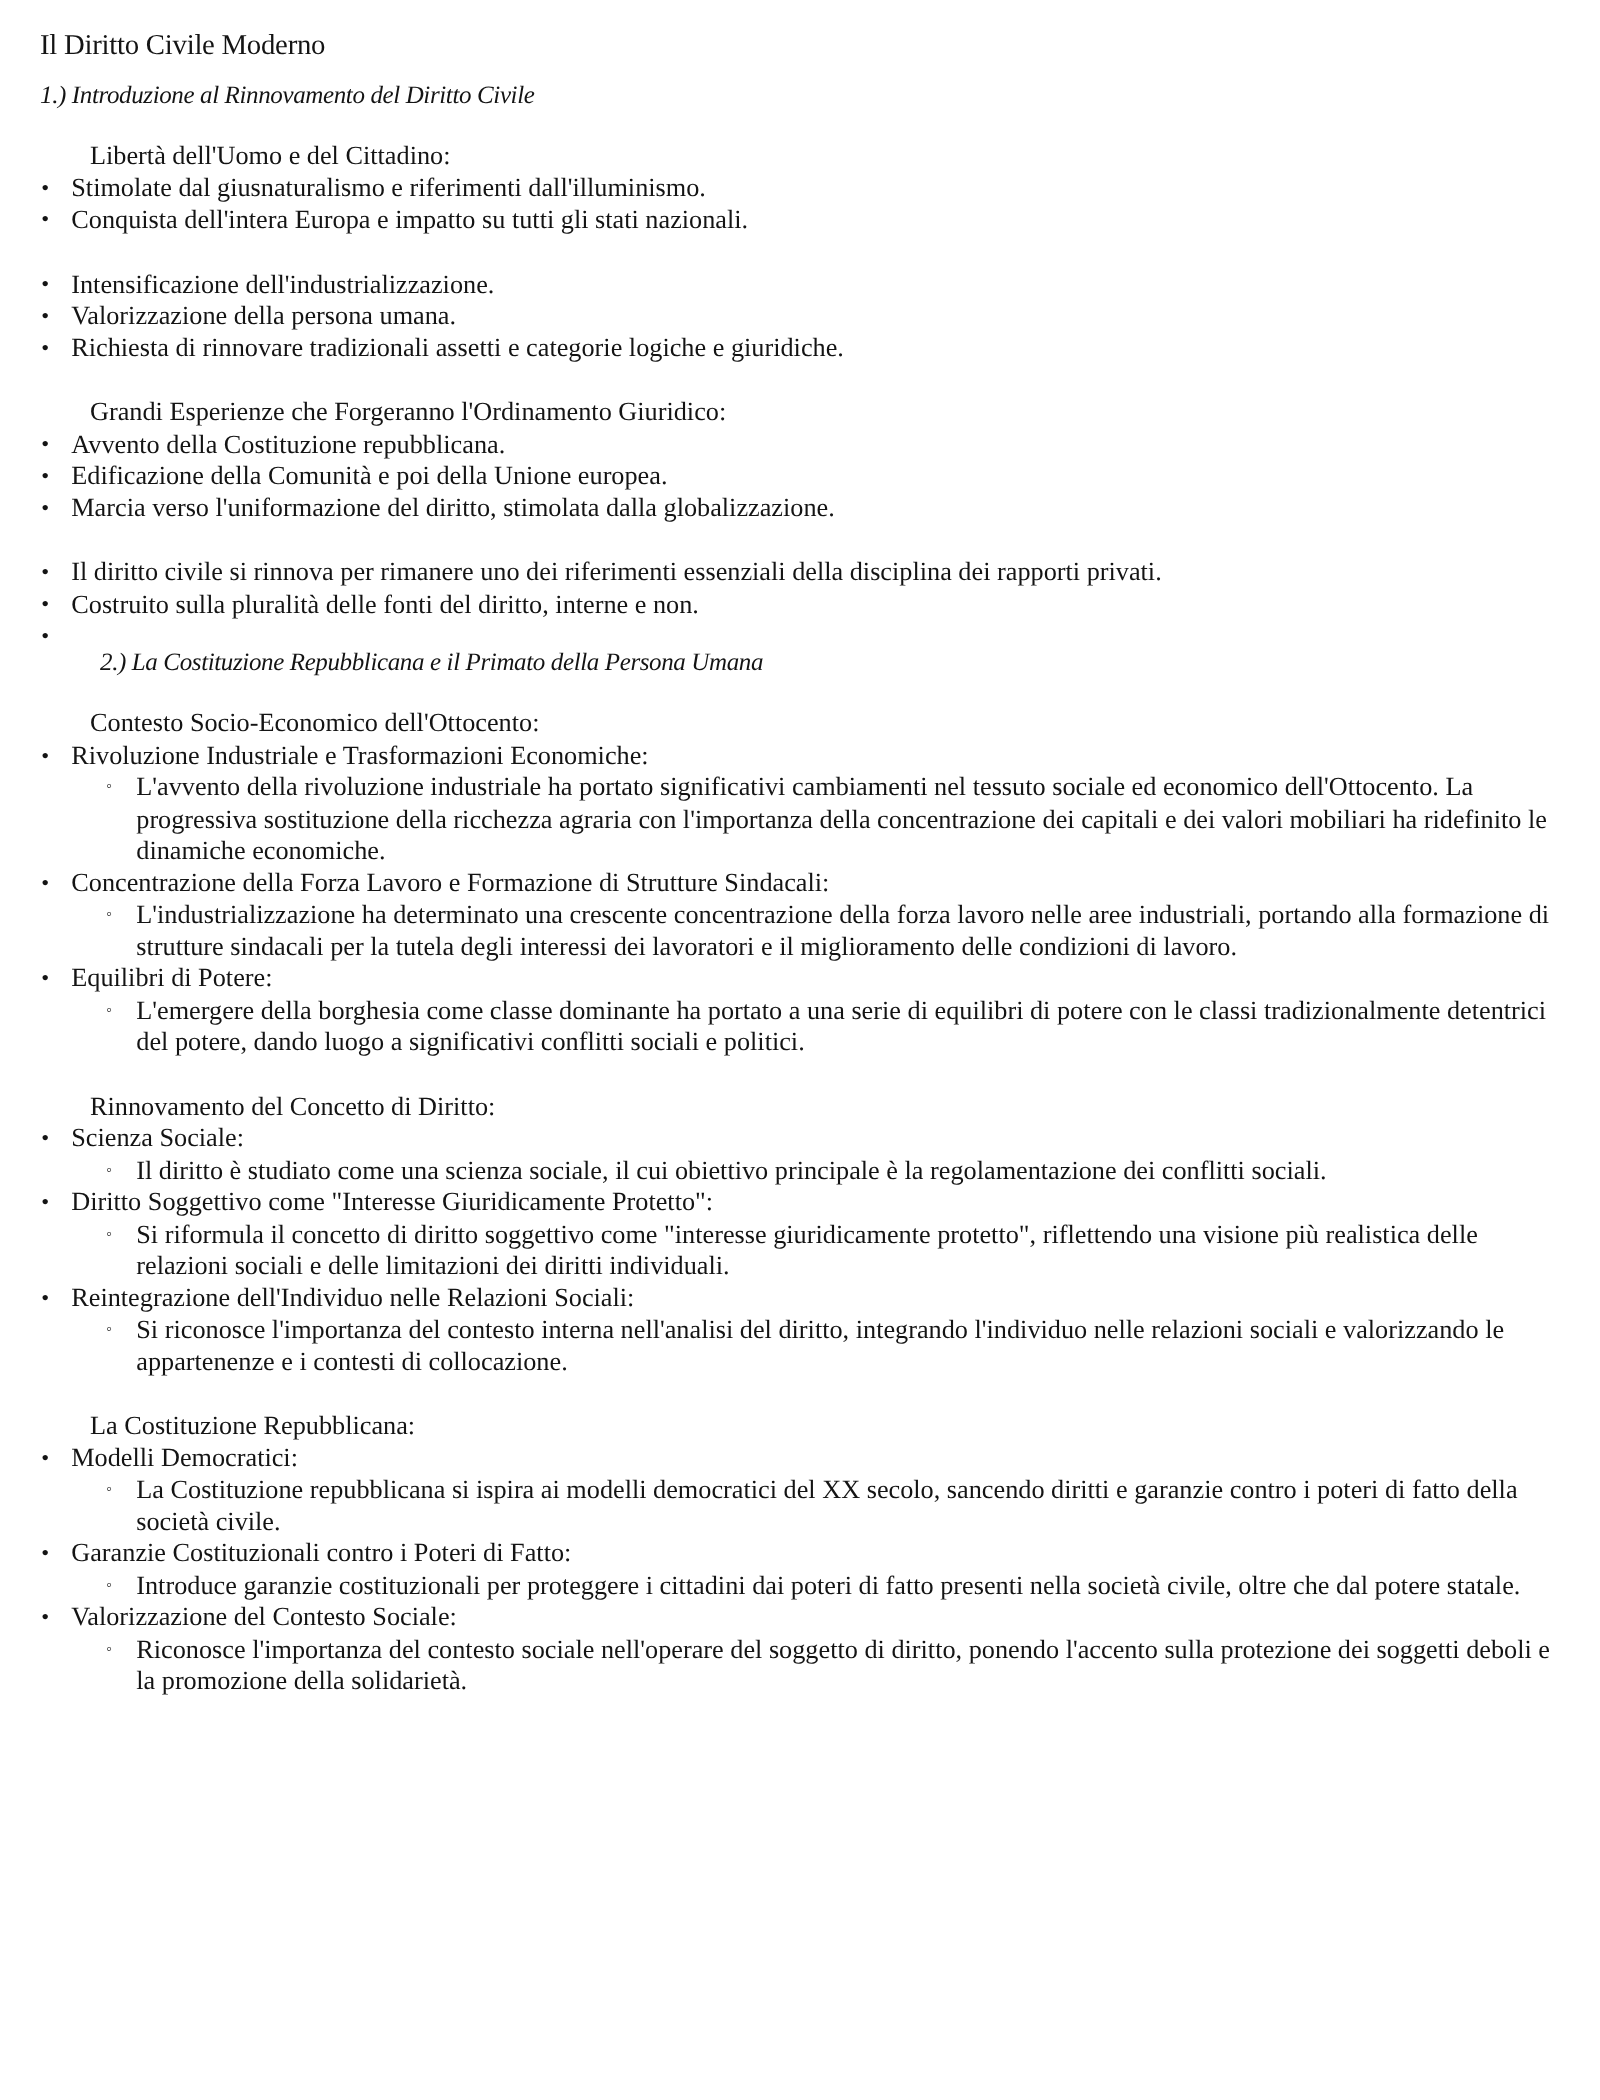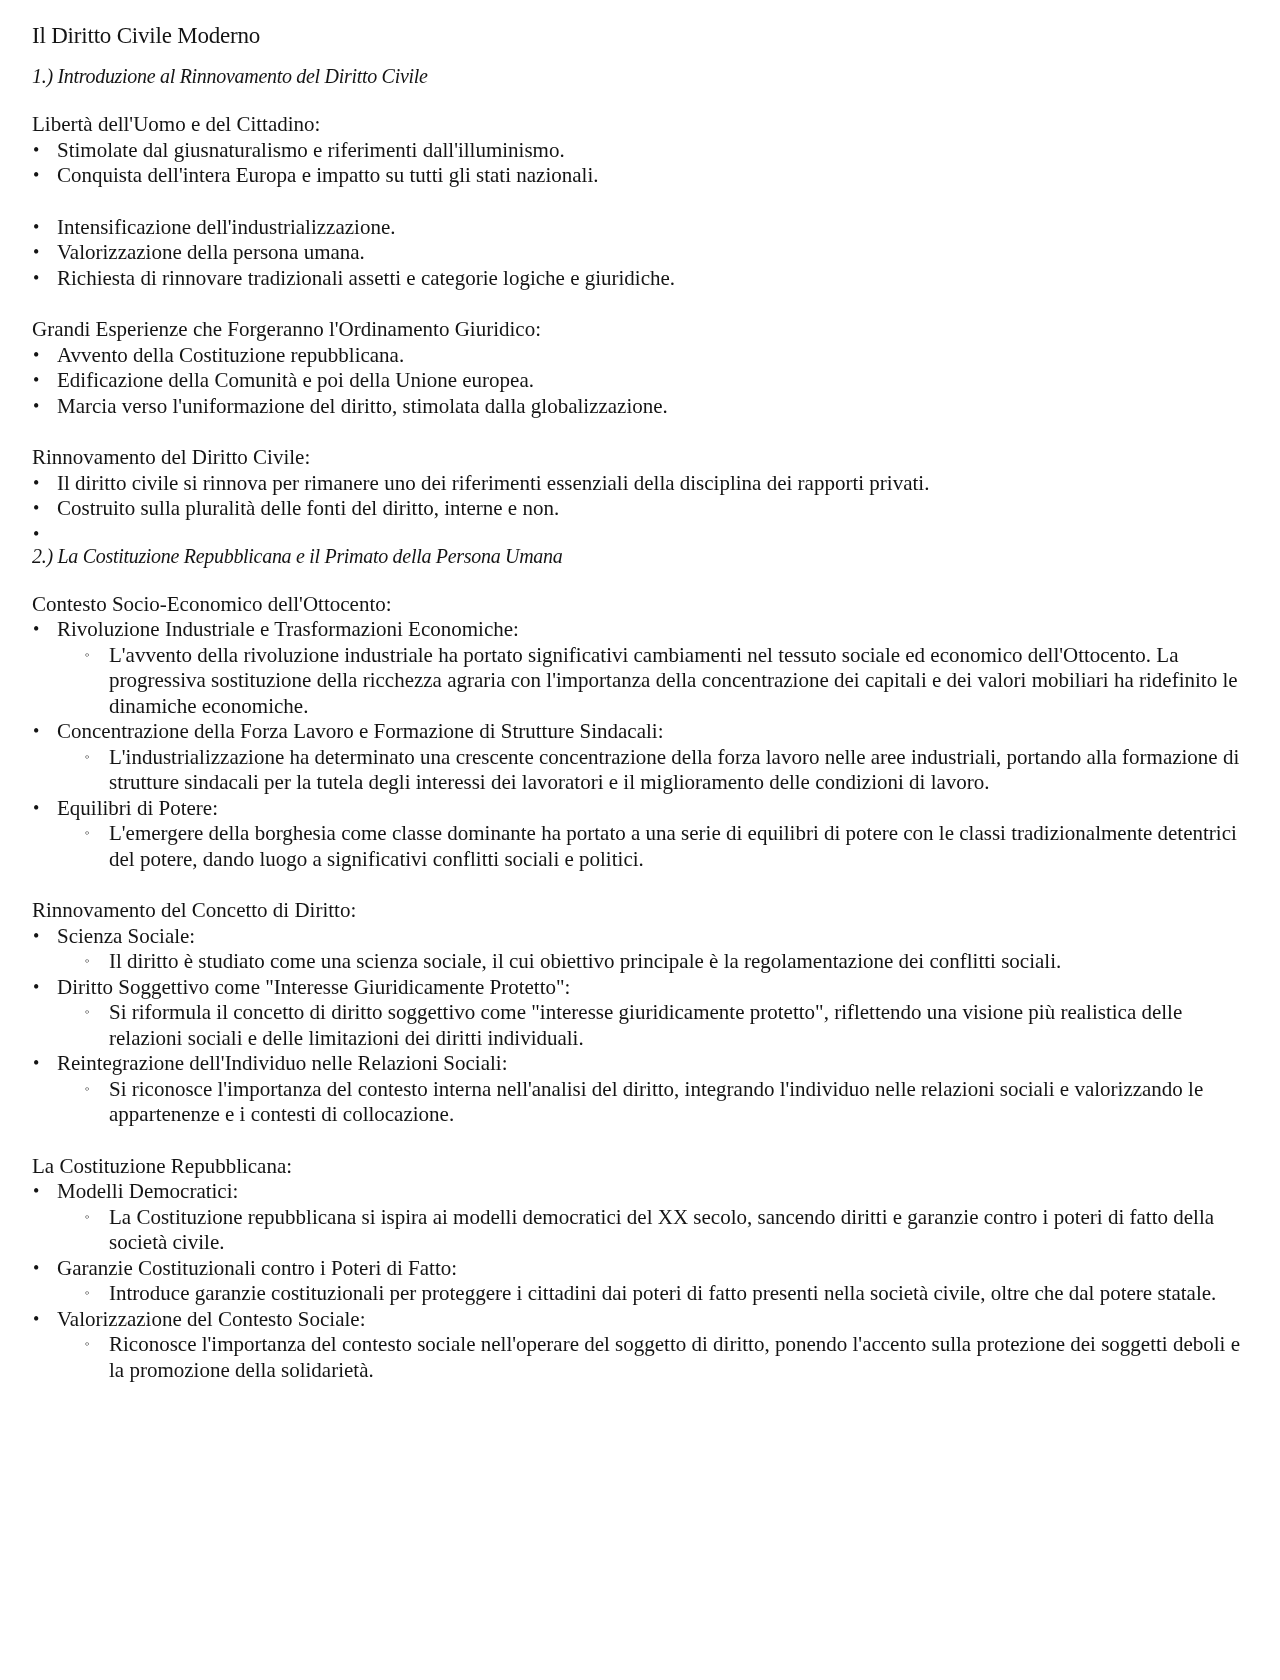--- a/index.html
+++ b/index.html
@@ -5,21 +5,21 @@
   html, body { margin: 0; padding: 0; background: #ffffff; }
   body {
     width: 1280px; height: 1680px; overflow: hidden;
     font-family: "Liberation Serif", "DejaVu Serif", serif;
     color: #141414;
   }
   .page { position: relative; padding: 20px 0 0 32px; width: 1220px; }
   .title { font-weight: normal; font-size: 23px; line-height: 32px; margin: 0 0 10px 0; letter-spacing: -0.2px; }
   .section-heading { font-style: italic; font-size: 20px; line-height: 28px; margin: 8px 0 22px 0; letter-spacing: -0.3px; }
   .group { margin-bottom: 26px; }
-  .group-label { font-size: 21px; line-height: 25.5px; }
+  .group-label { font-size: 21px; line-height: 25.5px; margin-left: 40px; }
   ul.l1 { list-style: none; margin: 0; padding: 0; }
   ul.l1 > li { position: relative; padding-left: 25px; font-size: 21px; line-height: 25.5px; }
   ul.l1 > li > .bul { position: absolute; left: 1px; top: 0; font-size: 18px; }
   ul.l2 { list-style: none; margin: 0; padding: 0; }
   ul.l2 > li { position: relative; padding-left: 52px; margin-left: 25px; font-size: 21px; line-height: 25.5px; }
   ul.l2 > li > .bul { position: absolute; left: 28px; top: -1px; font-size: 13px; }
 </style>
 </head>
 <body>
 
@@ -47,29 +47,28 @@
   <div class="group">
     <div class="group-label">Grandi Esperienze che Forgeranno l'Ordinamento Giuridico:</div>
     <ul class="l1">
       <li><span class="bul">•</span><span>Avvento della Costituzione repubblicana.</span></li>
       <li><span class="bul">•</span><span>Edificazione della Comunità e poi della Unione europea.</span></li>
       <li><span class="bul">•</span><span>Marcia verso l'uniformazione del diritto, stimolata dalla globalizzazione.</span></li>
     </ul>
   </div>
 
   <div class="group">
-    <div class="group-label">Rinnovamento del Diritto Civile:</div>
     <ul class="l1">
       <li><span class="bul">•</span><span>Il diritto civile si rinnova per rimanere uno dei riferimenti essenziali della disciplina dei rapporti privati.</span></li>
       <li><span class="bul">•</span><span>Costruito sulla pluralità delle fonti del diritto, interne e non.</span></li>
       <li><span class="bul">•</span></li>
     </ul>
   </div>
 
-  <div class="section-heading" style="margin-top:-6px;">2.) La Costituzione Repubblicana e il Primato della Persona Umana</div>
+  <div class="section-heading" style="margin-top:-6px;margin-left:48px;">2.) La Costituzione Repubblicana e il Primato della Persona Umana</div>
 
   <div class="group">
     <div class="group-label">Contesto Socio-Economico dell'Ottocento:</div>
     <ul class="l1">
       <li><span class="bul">•</span><span>Rivoluzione Industriale e Trasformazioni Economiche:</span></li>
     </ul>
     <ul class="l2">
         <li><span class="bul">◦</span><span> L'avvento della rivoluzione industriale ha portato significativi cambiamenti nel tessuto sociale ed economico dell'Ottocento. La progressiva sostituzione della ricchezza agraria con l'importanza della concentrazione dei capitali e dei valori mobiliari ha ridefinito le dinamiche economiche.</span></li>
       </ul>
     <ul class="l1">

